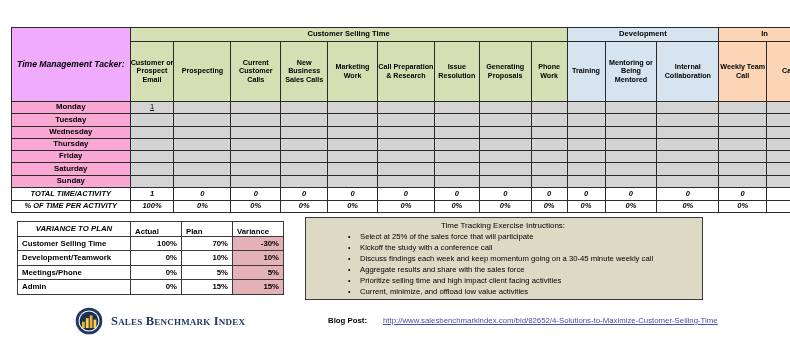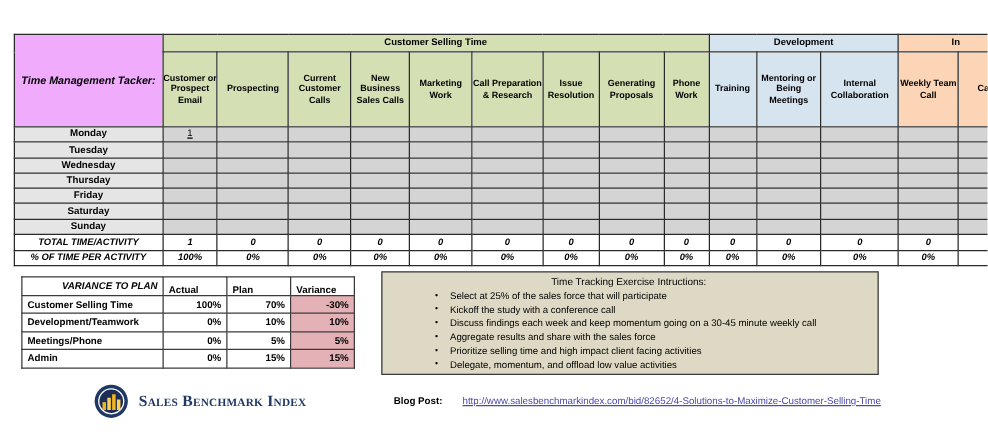--- a/index.html
+++ b/index.html
@@ -70,21 +70,21 @@
     font-size: 7.2px;
     padding: 0 2px;
   }
   .colhead.green  { background: #d5dfb4; }
   .colhead.blue   { background: #d6e4f0; }
   .colhead.orange { background: #fbd5b5; }
 
   .daylabel {
     text-align: right;
     padding-right: 4px;
-    background: #e5e5e5;
+    background: #f9a8d4;
     font-size: 7.8px;
     font-weight: bold;
     height: 11.3px;
   }
   .daycell {
     background: #d4d4d4;
     height: 11.3px;
     text-align: right;
     padding-right: 4px;
     font-weight: normal;
@@ -129,21 +129,21 @@
   table.variance td {
     border: 1px solid #3a3a3a;
     padding: 0 4px;
     height: 13.5px;
     font-weight: bold;
     background: #ffffff;
   }
   .var-title {
     width: 104px;
     height: 25px;
-    text-align: right;
+    text-align: center;
     font-style: italic;
     font-size: 7.8px;
   }
   .var-colhead {
     width: 42px;
     text-align: left;
     vertical-align: bottom;
     padding-bottom: 1px;
     font-size: 7.8px;
   }
@@ -214,21 +214,21 @@
     font-size: 12.5px;
     font-weight: bold;
     letter-spacing: 0.2px;
     color: #1f3864;
     font-variant: small-caps;
     white-space: nowrap;
   }
 
   .blogrow {
     position: absolute;
-    left: 315px;
+    left: 328px;
     top: 316px;
     display: flex;
     align-items: baseline;
     font-size: 7.8px;
   }
   .blog-label {
     font-weight: bold;
     margin-right: 16px;
     white-space: nowrap;
   }
@@ -274,21 +274,21 @@
             <th class="colhead green">Customer or Prospect Email</th>
             <th class="colhead green">Prospecting</th>
             <th class="colhead green">Current Customer Calls</th>
             <th class="colhead green">New Business Sales Calls</th>
             <th class="colhead green">Marketing Work</th>
             <th class="colhead green">Call Preparation &amp; Research</th>
             <th class="colhead green">Issue Resolution</th>
             <th class="colhead green">Generating Proposals</th>
             <th class="colhead green">Phone Work</th>
             <th class="colhead blue">Training</th>
-            <th class="colhead blue">Mentoring or Being Meetings</th>
+            <th class="colhead blue">Mentoring or Being Mentored</th>
             <th class="colhead blue">Internal Collaboration</th>
             <th class="colhead orange">Weekly Team Call</th>
             <th class="colhead orange">Call</th>
           </tr>
       </thead>
       <tbody>
           <tr>
             <td class="daylabel">Monday</td>
             <td class="daycell filled">1</td>
             <td class="daycell"></td>
@@ -502,21 +502,21 @@
         <li class="instr-item">
           <span class="instr-bullet">•</span>
           <span class="instr-text">Aggregate results and share with the sales force</span>
         </li>
         <li class="instr-item">
           <span class="instr-bullet">•</span>
           <span class="instr-text">Prioritize selling time and high impact client facing activities</span>
         </li>
         <li class="instr-item">
           <span class="instr-bullet">•</span>
-          <span class="instr-text">Delegate, momentum, and offload low value activities</span>
+          <span class="instr-text">Current, minimize, and offload low value activities</span>
         </li>
       </ul>
   </div>
 
   <div class="brand">
     <svg class="brand-logo" viewBox="0 0 40 40">
       <circle cx="20" cy="20" r="19" fill="#1f3864"></circle>
       <circle cx="20" cy="20" r="15" fill="#ffffff"></circle>
       <circle cx="20" cy="20" r="13.5" fill="#1b2f56"></circle>
       <rect x="10" y="21" width="4" height="9" fill="#f0b323"></rect>

